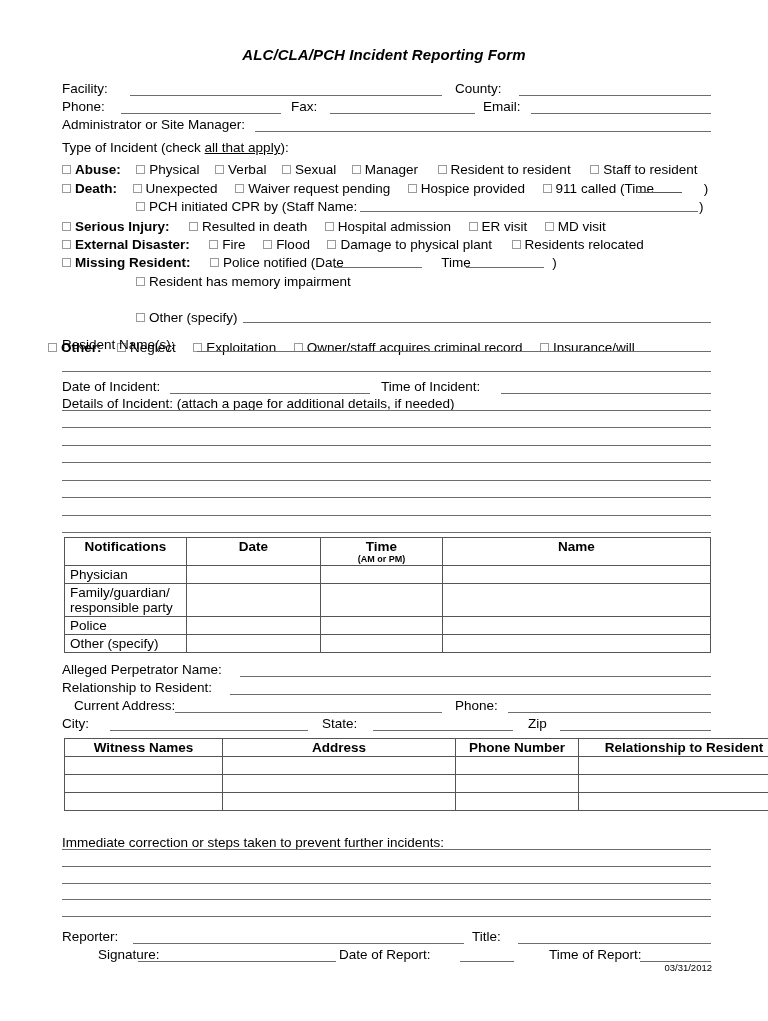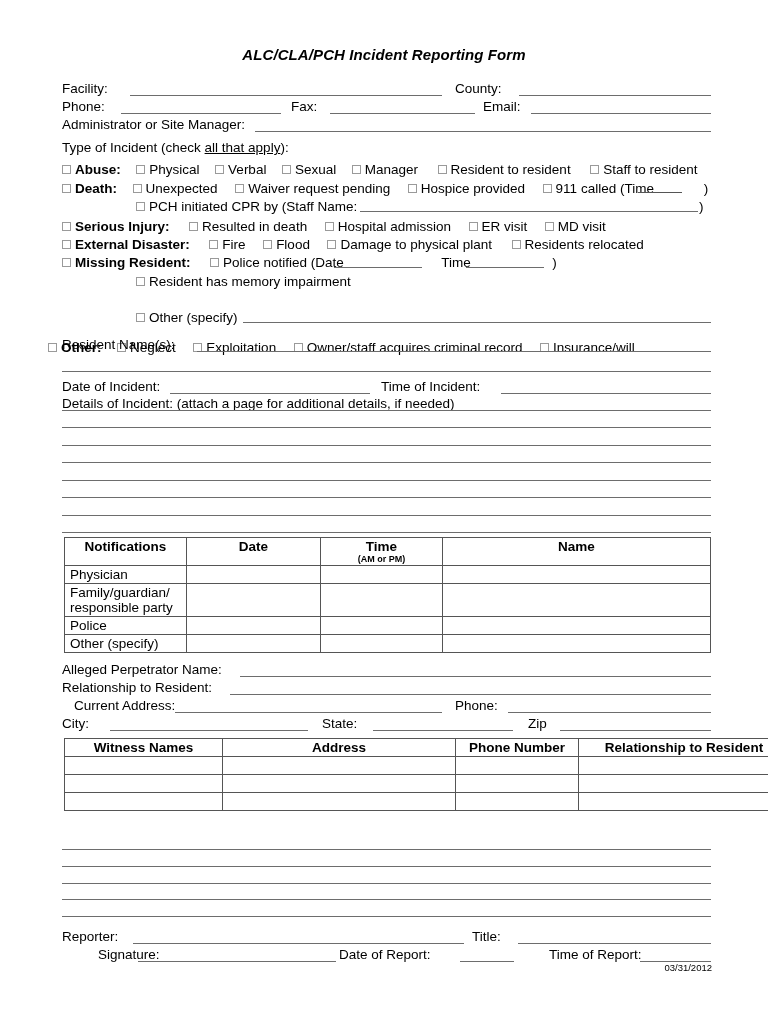--- a/index.html
+++ b/index.html
@@ -306,20 +306,21 @@
         </tr>
         <tr>
           <td>&nbsp;</td>
           <td>&nbsp;</td>
           <td>&nbsp;</td>
           <td>&nbsp;</td>
         </tr>
       </tbody>
   </table>
 
+  <div class="t" style="left:62px; top:835px;">Immediate correction or steps taken to prevent further incidents:</div>
   <div class="rule" style="left:62px; top:849px; width:649px;"></div>
   <div id="correction-lines">
       <div class="rule" style="left: 62px; width: 649px; top: 866px;"></div>
       <div class="rule" style="left: 62px; width: 649px; top: 882.5px;"></div>
       <div class="rule" style="left: 62px; width: 649px; top: 899px;"></div>
       <div class="rule" style="left: 62px; width: 649px; top: 915.5px;"></div>
     </div>
 
   <div class="t" style="left:62px; top:929px;">Reporter:</div>
   <div class="rule" style="left:133px; top:943px; width:331px;"></div>

